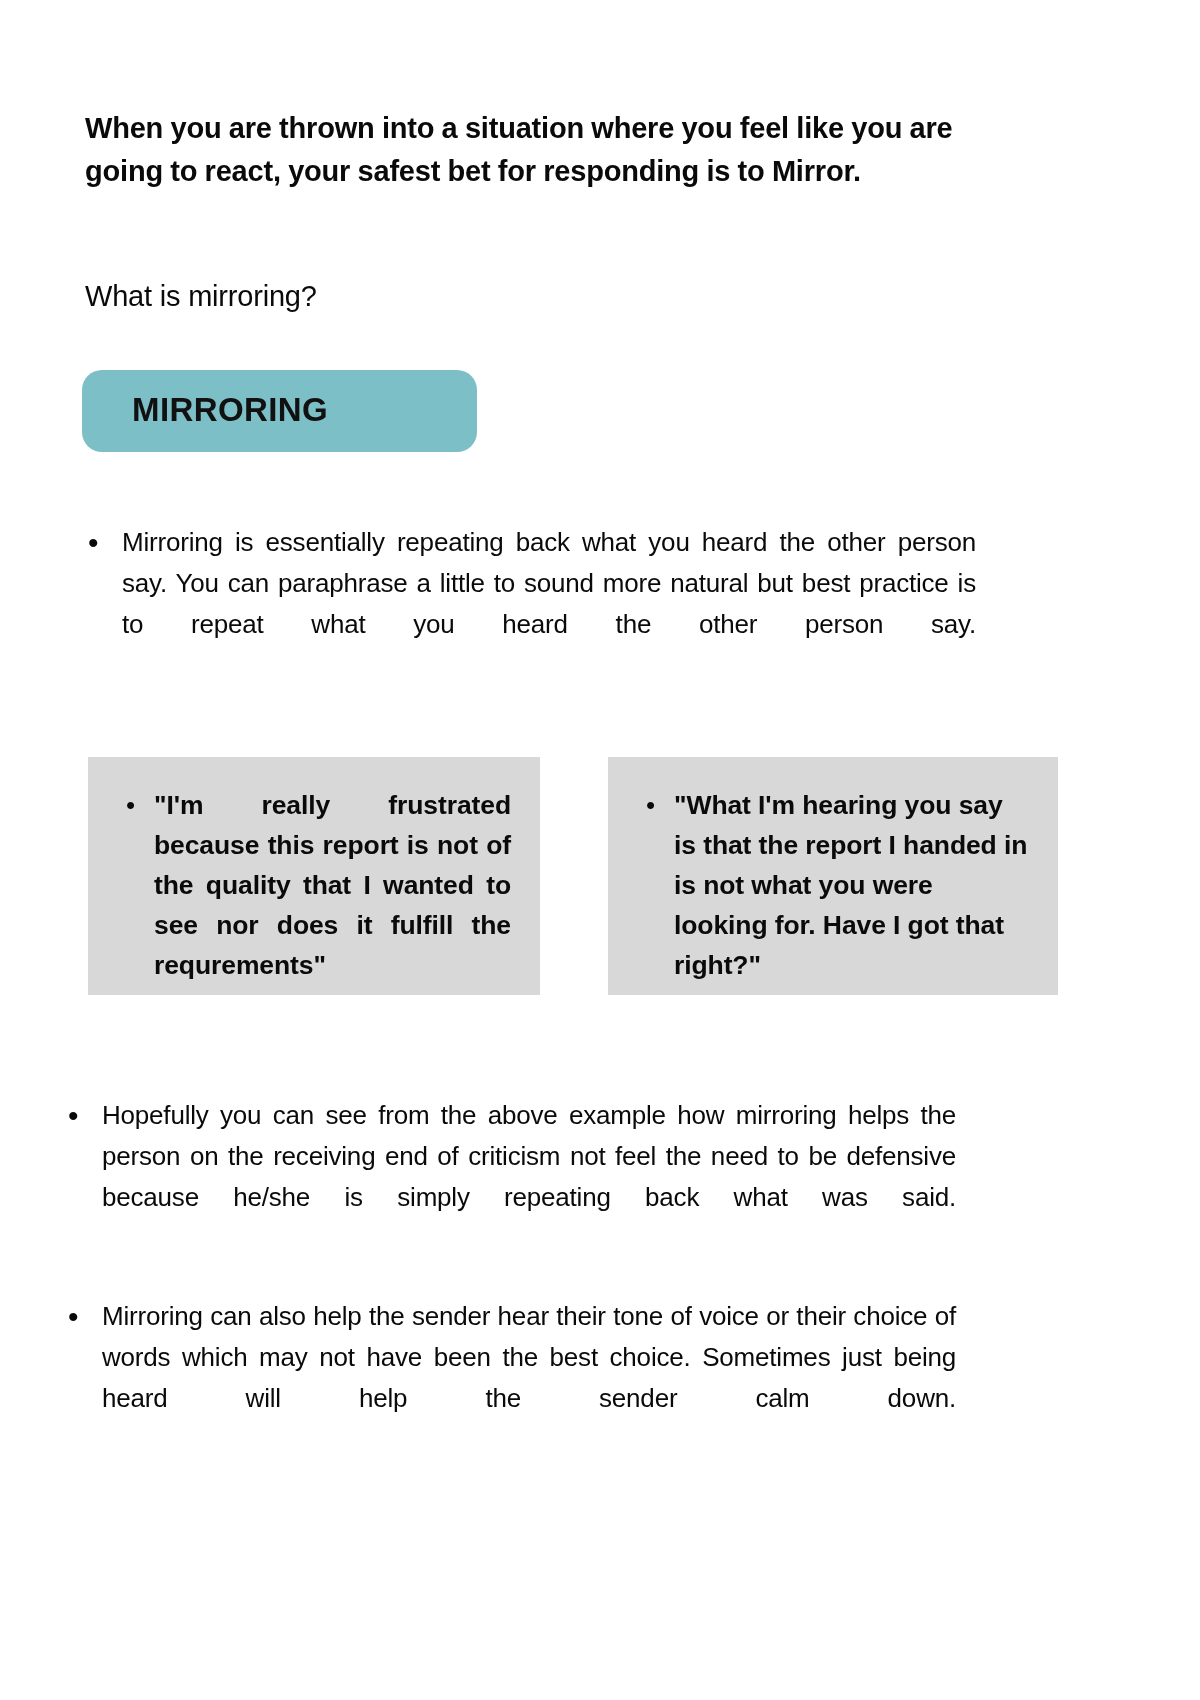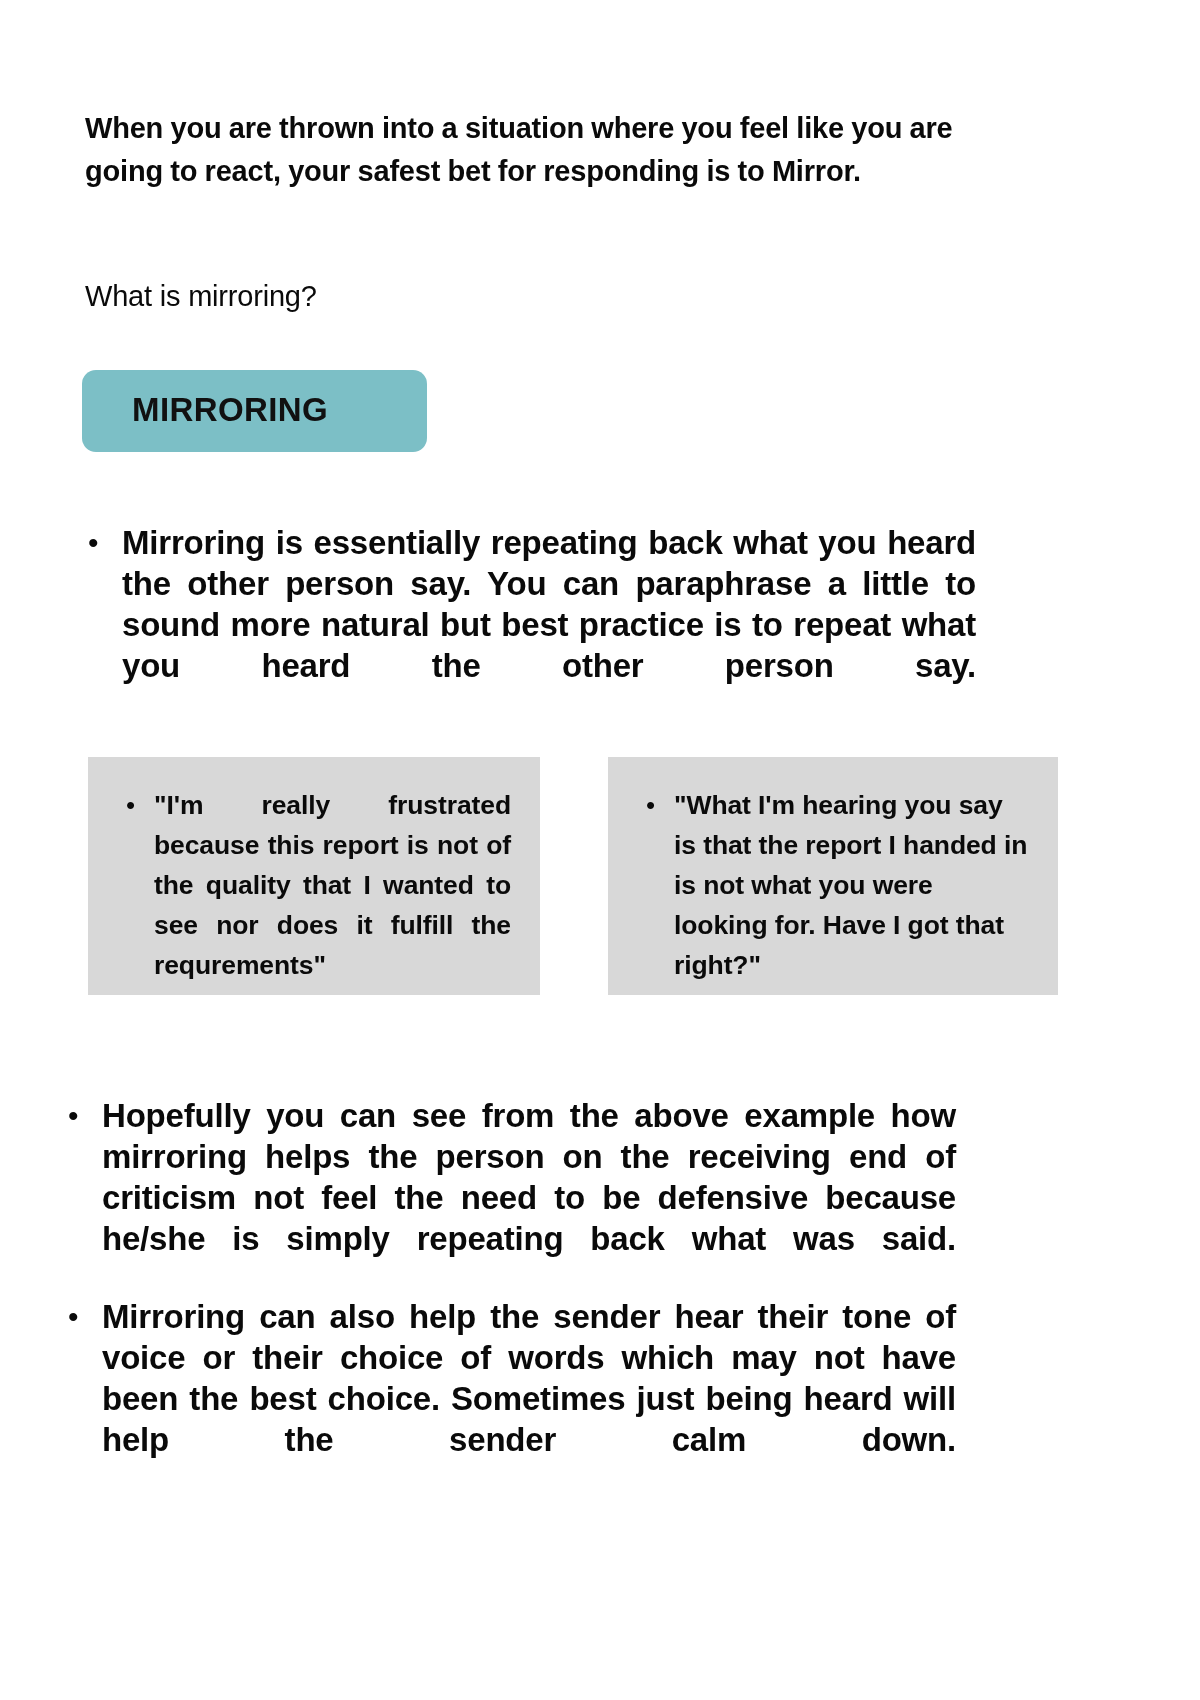--- a/index.html
+++ b/index.html
@@ -49,24 +49,24 @@
     font-weight: normal;
     line-height: 40px;
     letter-spacing: -0.2px;
   }
 
   
   .chip {
     position: absolute;
     left: 82px;
     top: 370px;
-    width: 345px;
+    width: 395px;
     height: 82px;
     background: #7cbfc6;
-    border-radius: 14px;
+    border-radius: 20px;
     box-sizing: border-box;
   }
   .chip-label {
     position: absolute;
     left: 50px;
     top: 21px;
     font-size: 33px;
     font-weight: bold;
     letter-spacing: 0.4px;
     color: #111111;
@@ -82,22 +82,22 @@
     left: 0;
     top: 0;
     width: 34px;
     font-size: 30px;
     line-height: 41px;
     text-align: left;
     color: #0a0a0a;
   }
   .bullet-text {
     margin-left: 34px;
-    font-size: 33px;
-    font-weight: bold;
+    font-size: 26px;
+    font-weight: normal;
     line-height: 41px;
     text-align: justify;
     text-justify: inter-word;
     letter-spacing: -0.2px;
   }
   .bullet-text.last-line-left::after {
     content: "";
     display: inline-block;
     width: 100%;
   }

